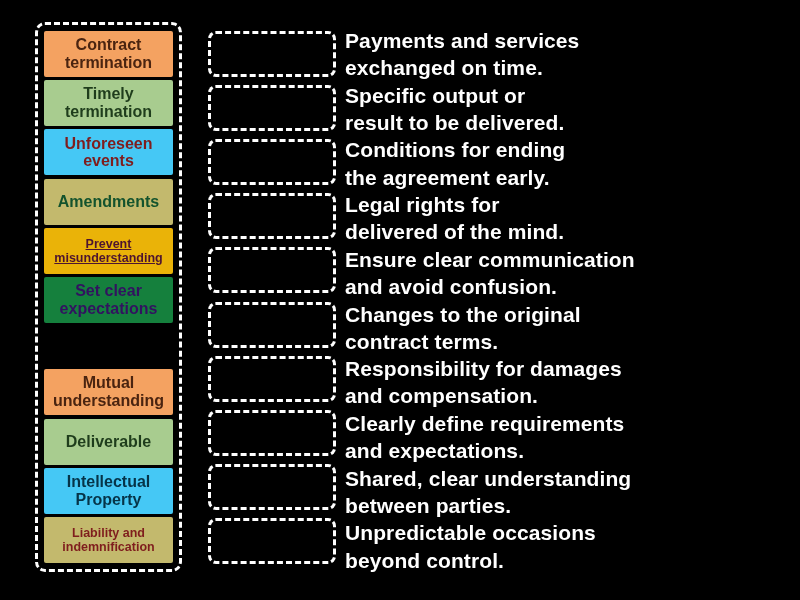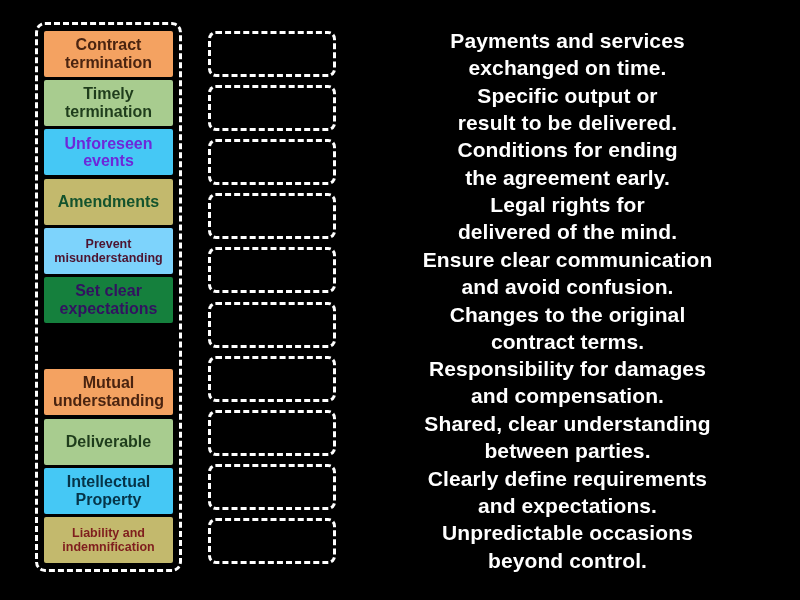--- a/index.html
+++ b/index.html
@@ -77,34 +77,33 @@
     display: grid;
     grid-template-rows: repeat(10, 1fr);
   }
   .description {
     color: #ffffff;
     font-weight: bold;
     font-size: 21px;
     line-height: 27.3px;
     white-space: pre-line;
     letter-spacing: 0.1px;
-    text-align: center;
   }
 </style>
 </head>
 <body>
 
 <div class="stage">
 
   <div class="tiles-panel">
     <div class="tile" style="background-color: rgb(244, 162, 97); color: rgb(74, 36, 16);">Contract termination</div>
     <div class="tile" style="background-color: rgb(168, 204, 143); color: rgb(31, 61, 28);">Timely termination</div>
-    <div class="tile" style="background-color: rgb(69, 200, 245); color: #6d28d9;">Unforeseen events</div>
+    <div class="tile" style="background-color: rgb(69, 200, 245); color: #7f1d1d;">Unforeseen events</div>
     <div class="tile" style="background-color: rgb(195, 185, 109); color: #14532d;">Amendments</div>
-    <div class="tile small" style="background-color: #7dd3fc; color: rgb(77, 20, 48);">Prevent misunderstanding</div>
+    <div class="tile small" style="background-color: #eab308; color: rgb(77, 20, 48); text-decoration: underline;">Prevent misunderstanding</div>
     <div class="tile" style="background-color: #15803d; color: rgb(50, 18, 96);">Set clear expectations</div>
     <div class="tile" style="background-color: rgb(244, 162, 97); color: rgb(74, 36, 16); margin-top: 43px;">Mutual understanding</div>
     <div class="tile" style="background-color: rgb(168, 204, 143); color: rgb(31, 61, 28);">Deliverable</div>
     <div class="tile" style="background-color: rgb(69, 200, 245); color: rgb(6, 52, 72);">Intellectual Property</div>
     <div class="tile small" style="background-color: rgb(195, 185, 109); color: #7f1d1d;">Liability and indemnification</div>
   </div>
 
   <div class="slots-panel">
     <div class="slot"></div>
     <div class="slot"></div>
@@ -126,21 +125,21 @@
     <div class="description">Conditions for ending
 the agreement early.</div>
     <div class="description">Legal rights for
 delivered of the mind.</div>
     <div class="description">Ensure clear communication
 and avoid confusion.</div>
     <div class="description">Changes to the original
 contract terms.</div>
     <div class="description">Responsibility for damages
 and compensation.</div>
+    <div class="description">Clearly define requirements
+and expectations.</div>
     <div class="description">Shared, clear understanding
 between parties.</div>
-    <div class="description">Clearly define requirements
-and expectations.</div>
     <div class="description">Unpredictable occasions
 beyond control.</div>
   </div>
 
 </div>
 
 </body></html>

